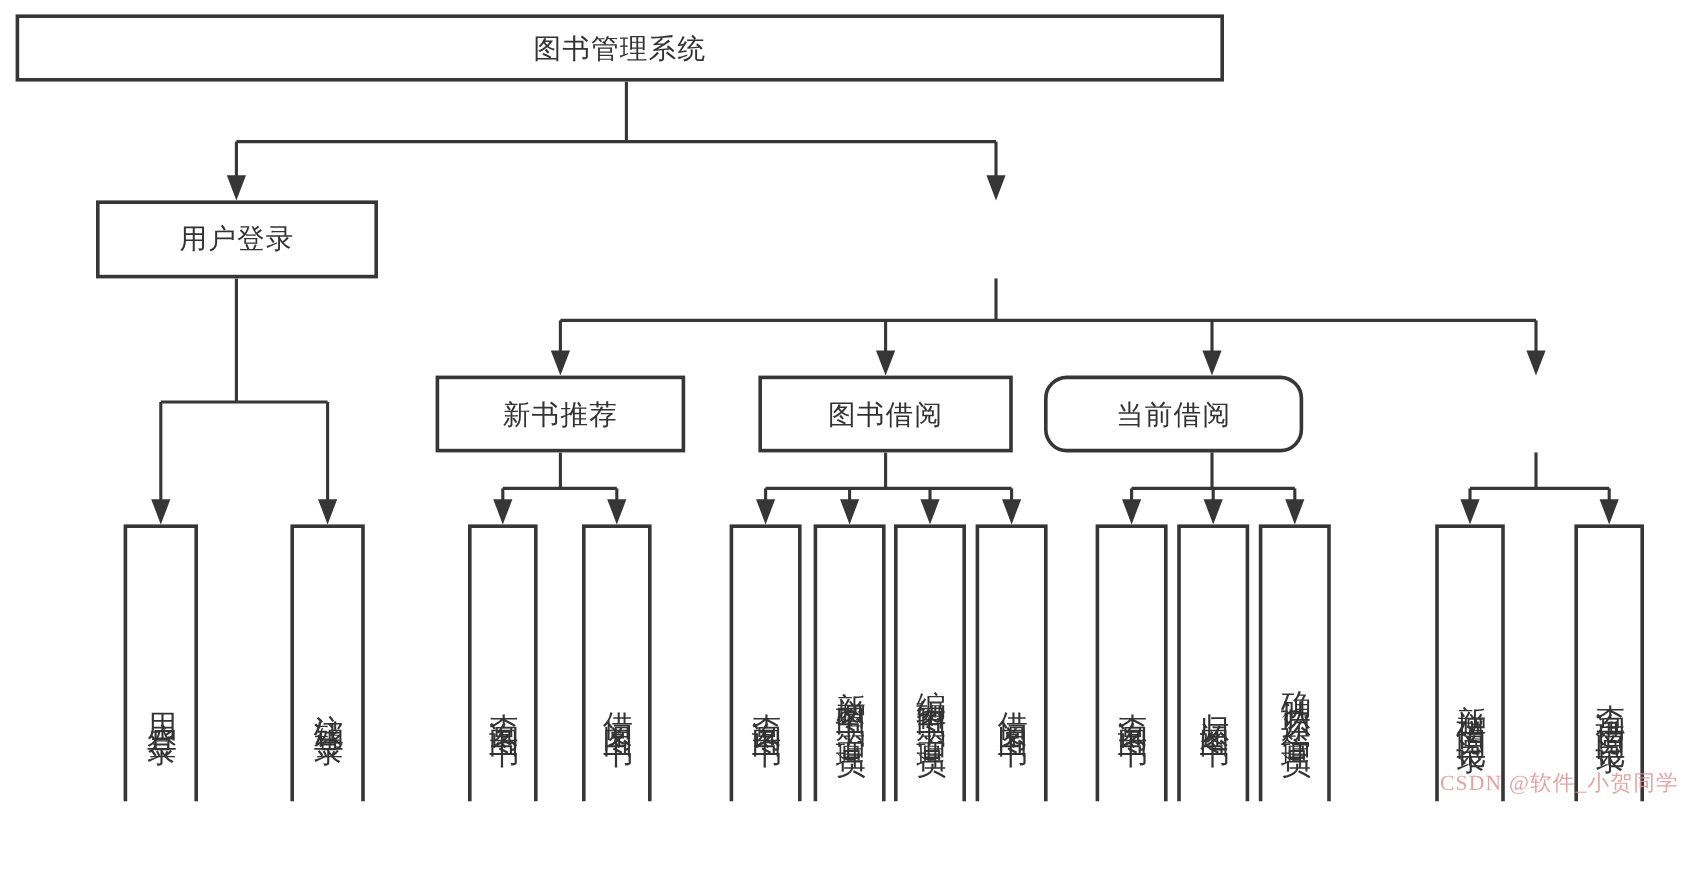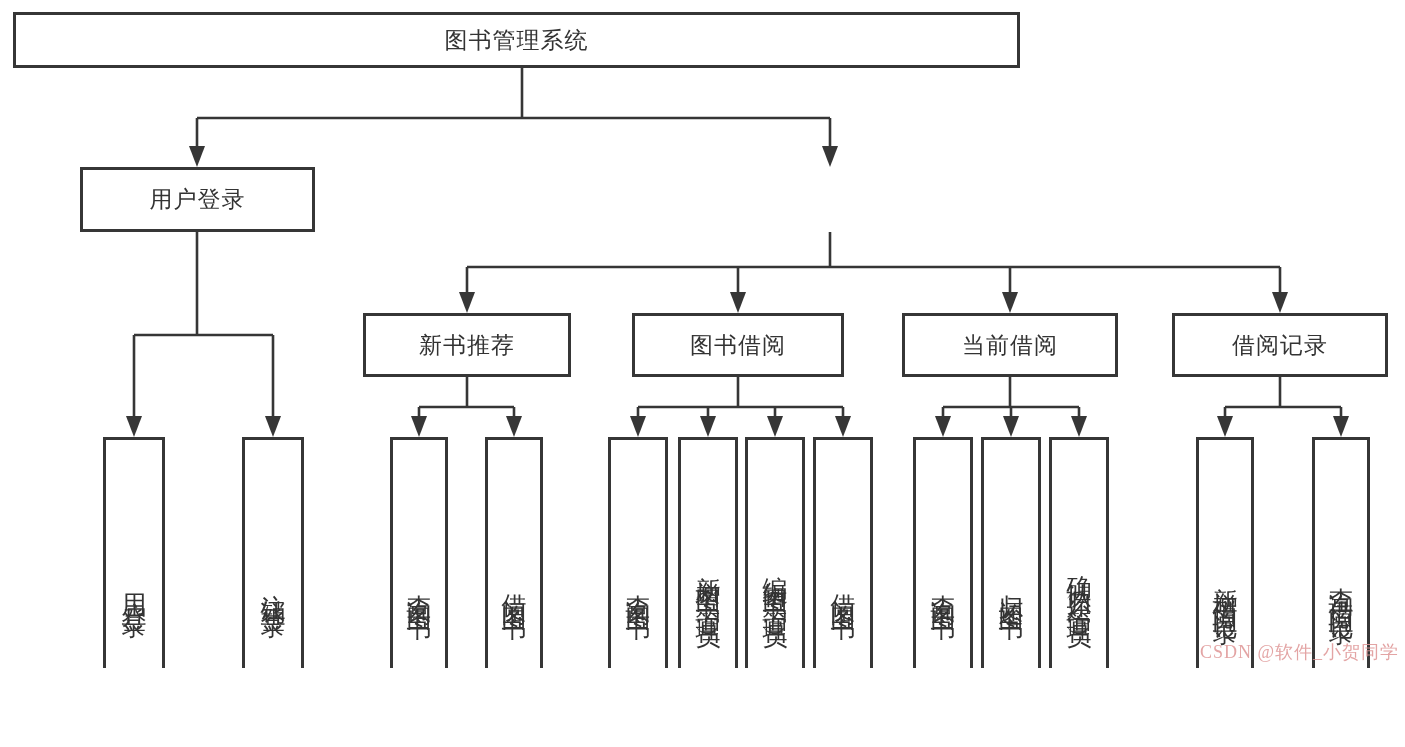--- a/index.html
+++ b/index.html
@@ -18,21 +18,21 @@
   .v-label {
     writing-mode:vertical-rl; text-orientation:mixed;
     font-size:25px; letter-spacing:7px; line-height:1;
   }
   
   .n-root   { left:13px;   top:12px;  width:1007px; height:56px; }
   .n-login  { left:80px;   top:167px; width:235px;  height:65px; }
   .n-mgmt   { left:712px;  top:167px; width:235px;  height:65px; }
   .n-rec    { left:363px;  top:313px; width:208px;  height:64px; }
   .n-borrow { left:632px;  top:313px; width:212px;  height:64px; }
-  .n-cur    { left:902px;  top:313px; width:216px;  height:64px; }
+  .n-cur    { left:870px;  top:313px; width:216px;  height:64px;border-radius:19px; }
   .n-hist   { left:1172px; top:313px; width:216px;  height:64px; }
   .lf { top:437px; height:301px; }
   .l-ulogin  { left:103px;  width:62px; }
   .l-logout  { left:242px;  width:62px; }
   .l-q1      { left:390px;  width:58px; }
   .l-b1      { left:485px;  width:58px; }
   .l-q2      { left:608px;  width:60px; }
   .l-add     { left:678px;  width:60px; }
   .l-edit    { left:745px;  width:60px; }
   .l-b2      { left:813px;  width:60px; }
@@ -140,23 +140,20 @@
 
   <div class="node n-borrow">
     <span class="h-label">图书借阅</span>
   </div>
   <div class="node n-rec">
     <span class="h-label">新书推荐</span>
   </div>
   <div class="node n-cur">
     <span class="h-label">当前借阅</span>
   </div>
-  <div class="node n-hist">
-    <span class="h-label">借阅记录</span>
-  </div>
 
   <div class="node lf l-ulogin">
     <span class="v-label">用户登录</span>
   </div>
   <div class="node lf l-logout">
     <span class="v-label">注销登录</span>
   </div>
 
   <div class="node lf l-q1">
     <span class="v-label">查询图书</span>

